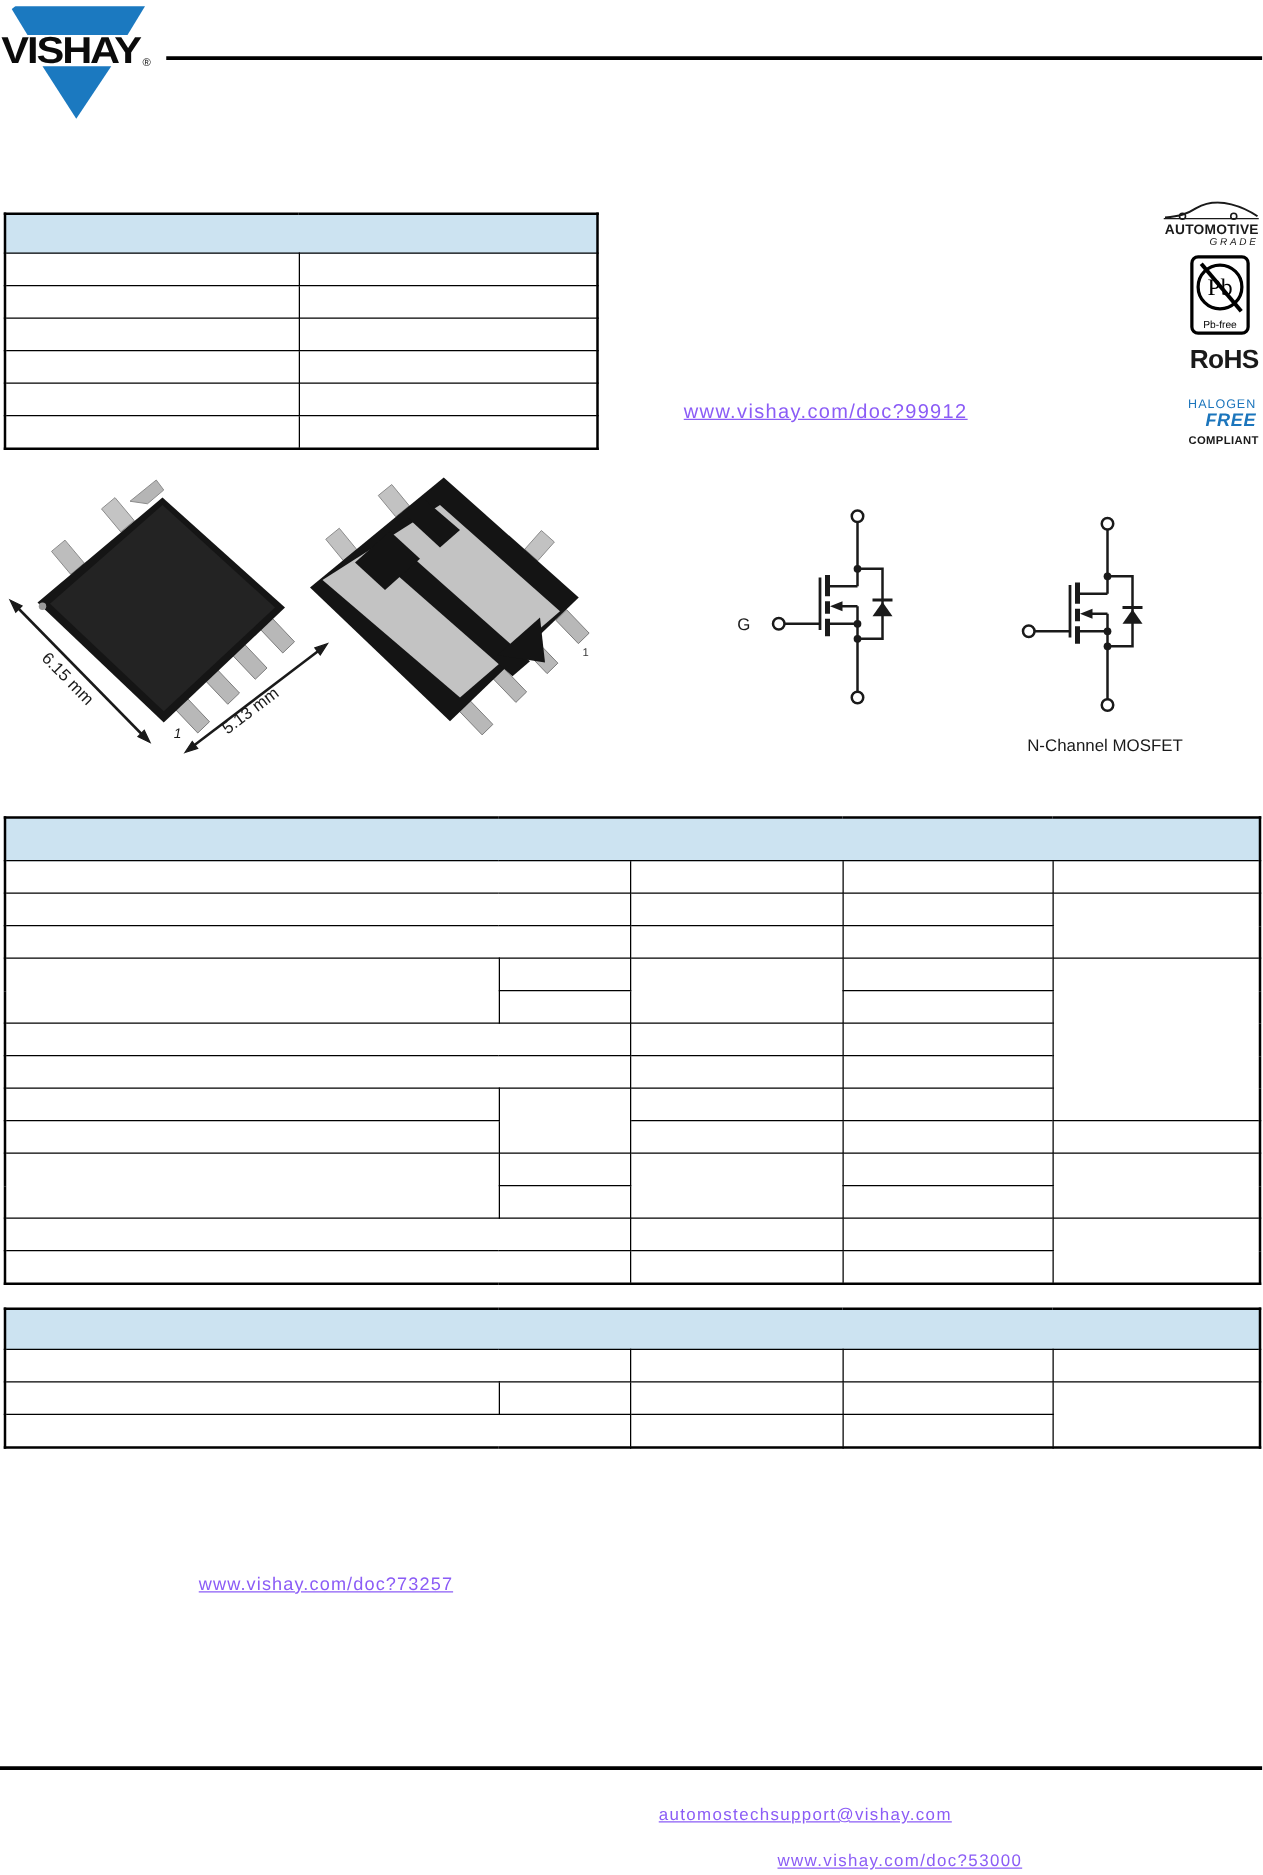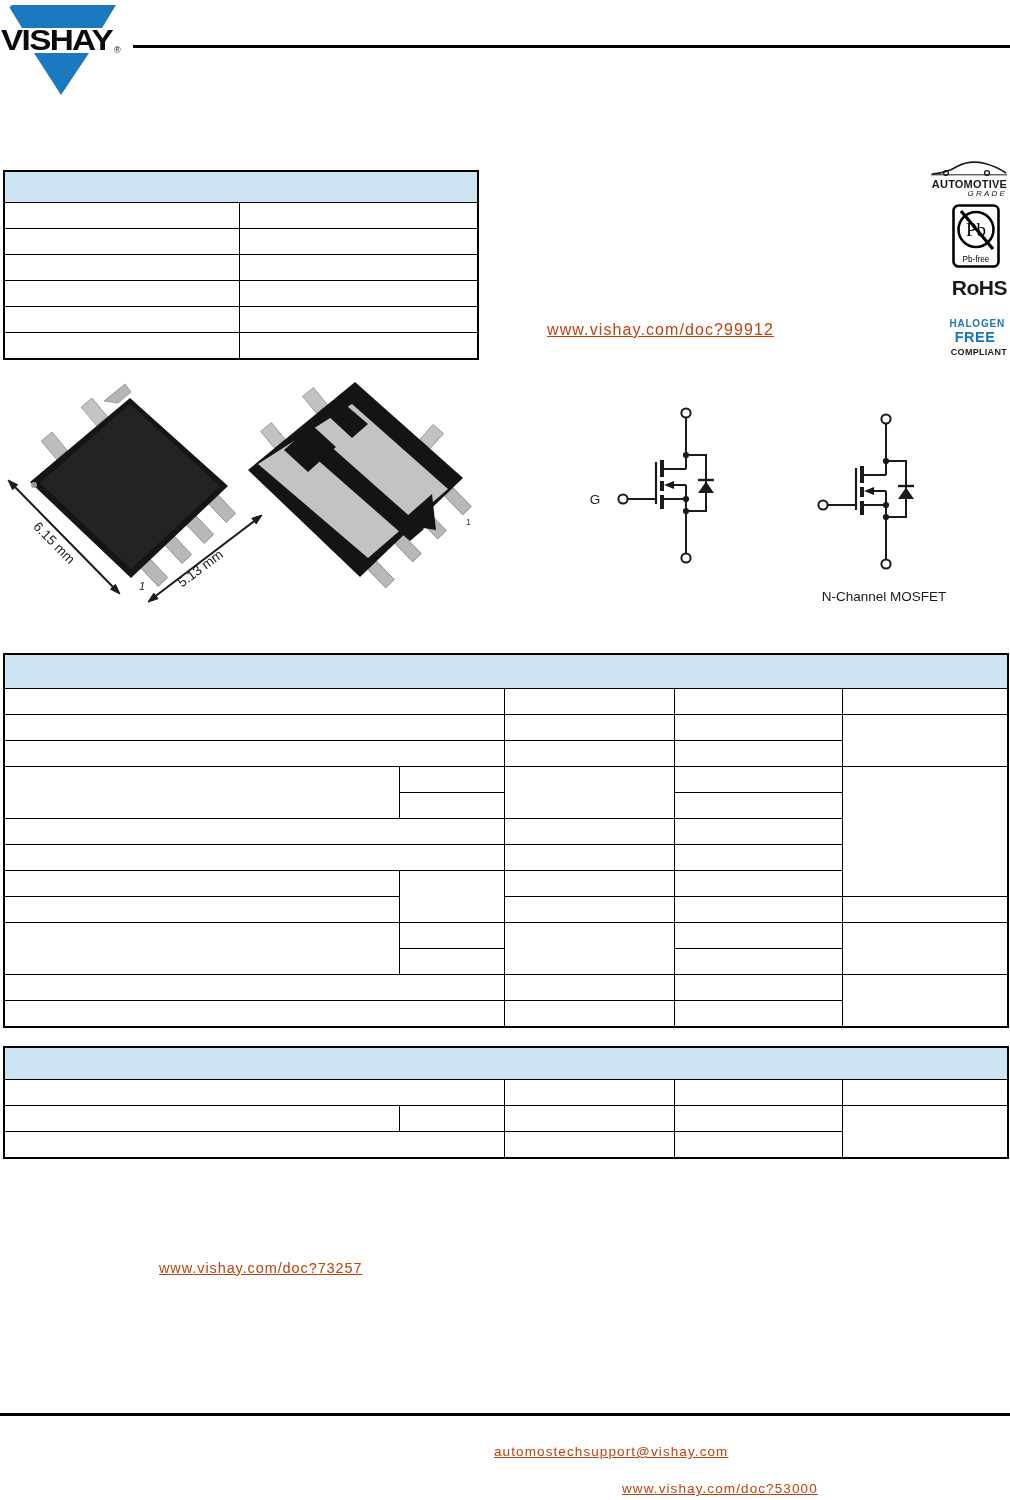--- a/index.html
+++ b/index.html
@@ -3,41 +3,41 @@
 <meta charset="utf-8">
 <style>
   html,body{margin:0;padding:0;background:#fff;}
   #page{position:relative;width:1010px;height:1500px;background:#fff;overflow:hidden;
         font-family:"Liberation Sans",sans-serif;border-radius:28px;}
   .abs{position:absolute;}
   
   .toprule{position:absolute;left:133px;top:45px;width:877px;height:2.5px;background:#000;}
   .footrule{position:absolute;left:0;top:1413px;width:1010px;height:3px;background:#000;}
   
-  a.link{position:absolute;color:#c2410c;text-decoration:underline;cursor:pointer;white-space:nowrap;}
+  a.link{position:absolute;color:#8b5cf6;text-decoration:underline;cursor:pointer;white-space:nowrap;}
   .lk-lg{font-size:16px;letter-spacing:1.1px;}
   .lk-md{font-size:14.5px;letter-spacing:0.9px;margin-top:17px;}
   .lk-sm{font-size:13.5px;letter-spacing:1.1px;}
   
   table.dtable{position:absolute;border-collapse:collapse;table-layout:fixed;
                border:2px solid #000;background:#fff;}
   table.dtable td{border:1.5px solid #000;padding:0;height:25px;}
   tr.band td{background:#cce3f1;}
   #t1 tr.band td{height:30px;}
   #t2 tr.band td{height:33px;}
   #t3 tr.band td{height:31px;}
   
   .badge-txt{position:absolute;right:3px;text-align:right;color:#1a1a1a;white-space:nowrap;}
   .b-auto{top:178px;font-size:11px;font-weight:bold;letter-spacing:0.2px;}
   .b-grade{top:189px;font-size:8px;font-style:italic;letter-spacing:2.2px;}
   .b-rohs{top:276px;font-size:21px;font-weight:bold;letter-spacing:-0.5px;}
   .b-compl{top:299px;font-size:9px;font-weight:bold;letter-spacing:0.3px;margin-top:48px;}
-  .b-halo{top:318px;right:5px;font-size:10px;font-weight:bold;letter-spacing:0.8px;color:#1b75bc;}
-  .b-free{position:absolute;left:945px;top:329px;width:60px;text-align:center;font-size:14.5px;
-          font-weight:bold;letter-spacing:0.5px;color:#1b75bc;}
+  .b-halo{top:318px;right:5px;font-size:10px;font-weight:normal;letter-spacing:0.8px;color:#1b75bc;}
+  .b-free{position:absolute;left:945px;top:329px;width:60px;text-align:right;font-size:14.5px;
+          font-weight:bold;font-style:italic;letter-spacing:0.5px;color:#1b75bc;}
 </style>
 </head>
 <body>
 
 <div id="page">
 
   <svg class="abs" style="left:0;top:2px" width="130" height="96" viewBox="0 0 130 96">
     <polygon points="8,3 116,3 102,26 22,26" fill="#1b79c0"></polygon>
     <polygon points="34,51 89,51 61,93" fill="#1b79c0"></polygon>
     <text x="1" y="48" font-family="Liberation Sans, sans-serif" font-weight="bold" font-size="30" letter-spacing="-1.5" fill="#0b0b0b" textLength="111" lengthAdjust="spacingAndGlyphs">VISHAY</text>
@@ -330,16 +330,16 @@
           <td colspan="2"></td>
           <td></td>
           <td></td>
         </tr>
   </tbody>
     </table>
 
   <a class="link lk-md" style="left:159px;top:1243px">www.vishay.com/doc?73257</a>
 
   <div class="footrule"></div>
-  <a class="link lk-sm" style="left:494px;top:1444px">automostechsupport@vishay.com</a>
+  <a class="link lk-sm" style="left:527px;top:1444px">automostechsupport@vishay.com</a>
   <a class="link lk-sm" style="left:622px;top:1481px">www.vishay.com/doc?53000</a>
 
 </div>
 
 </body></html>

